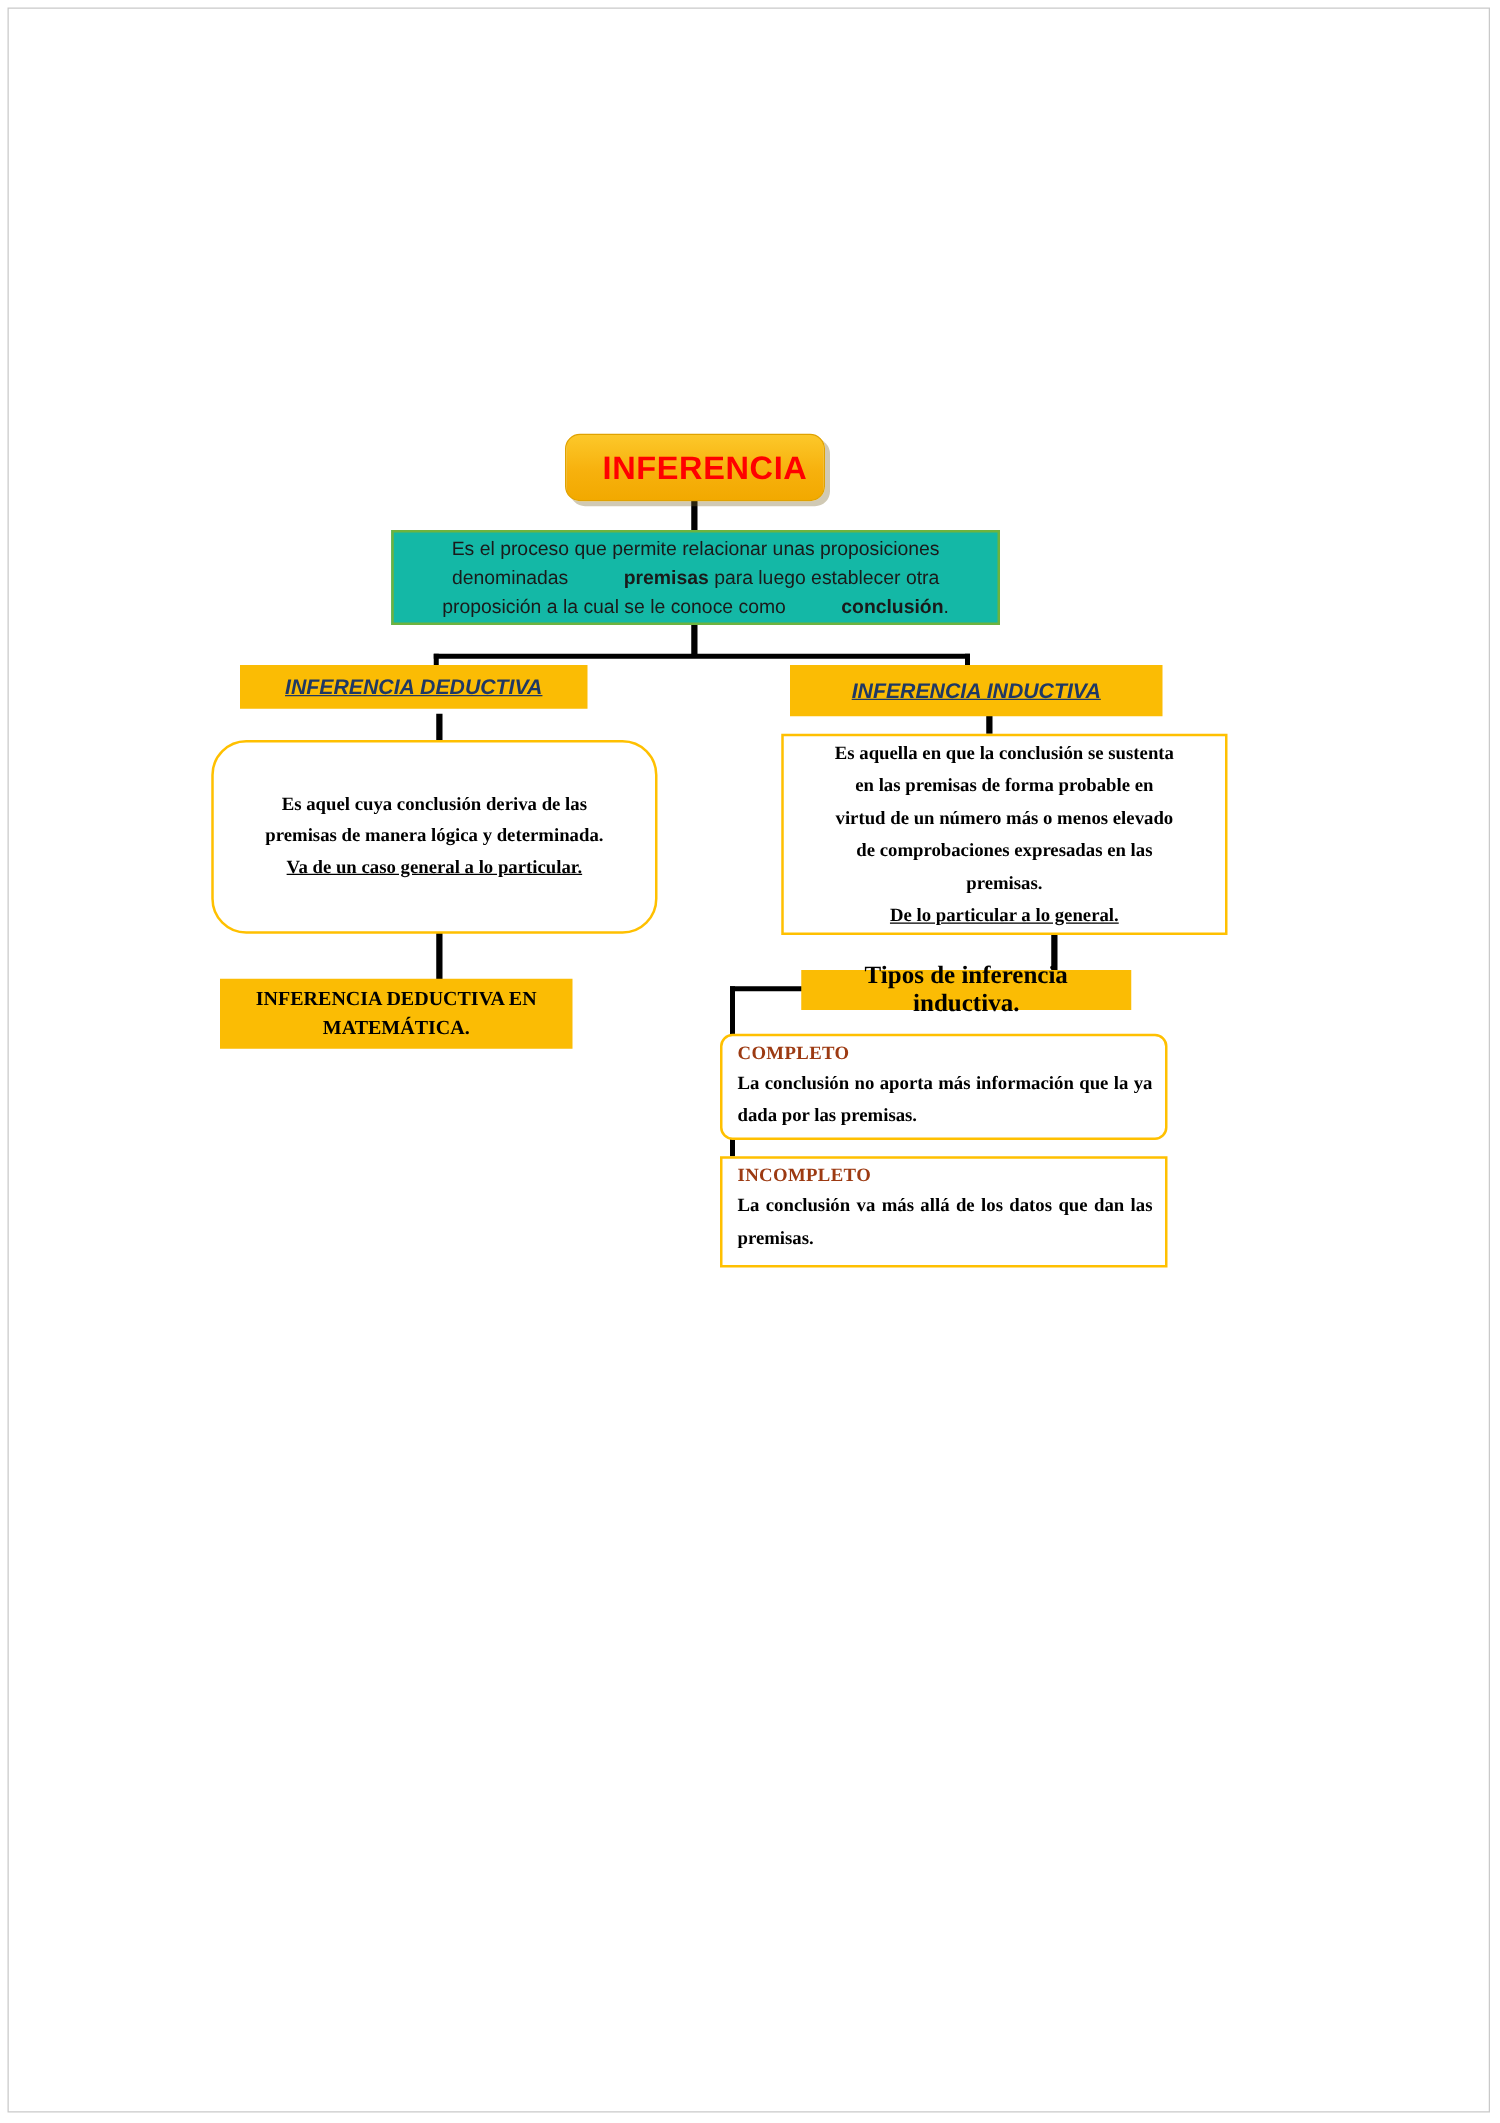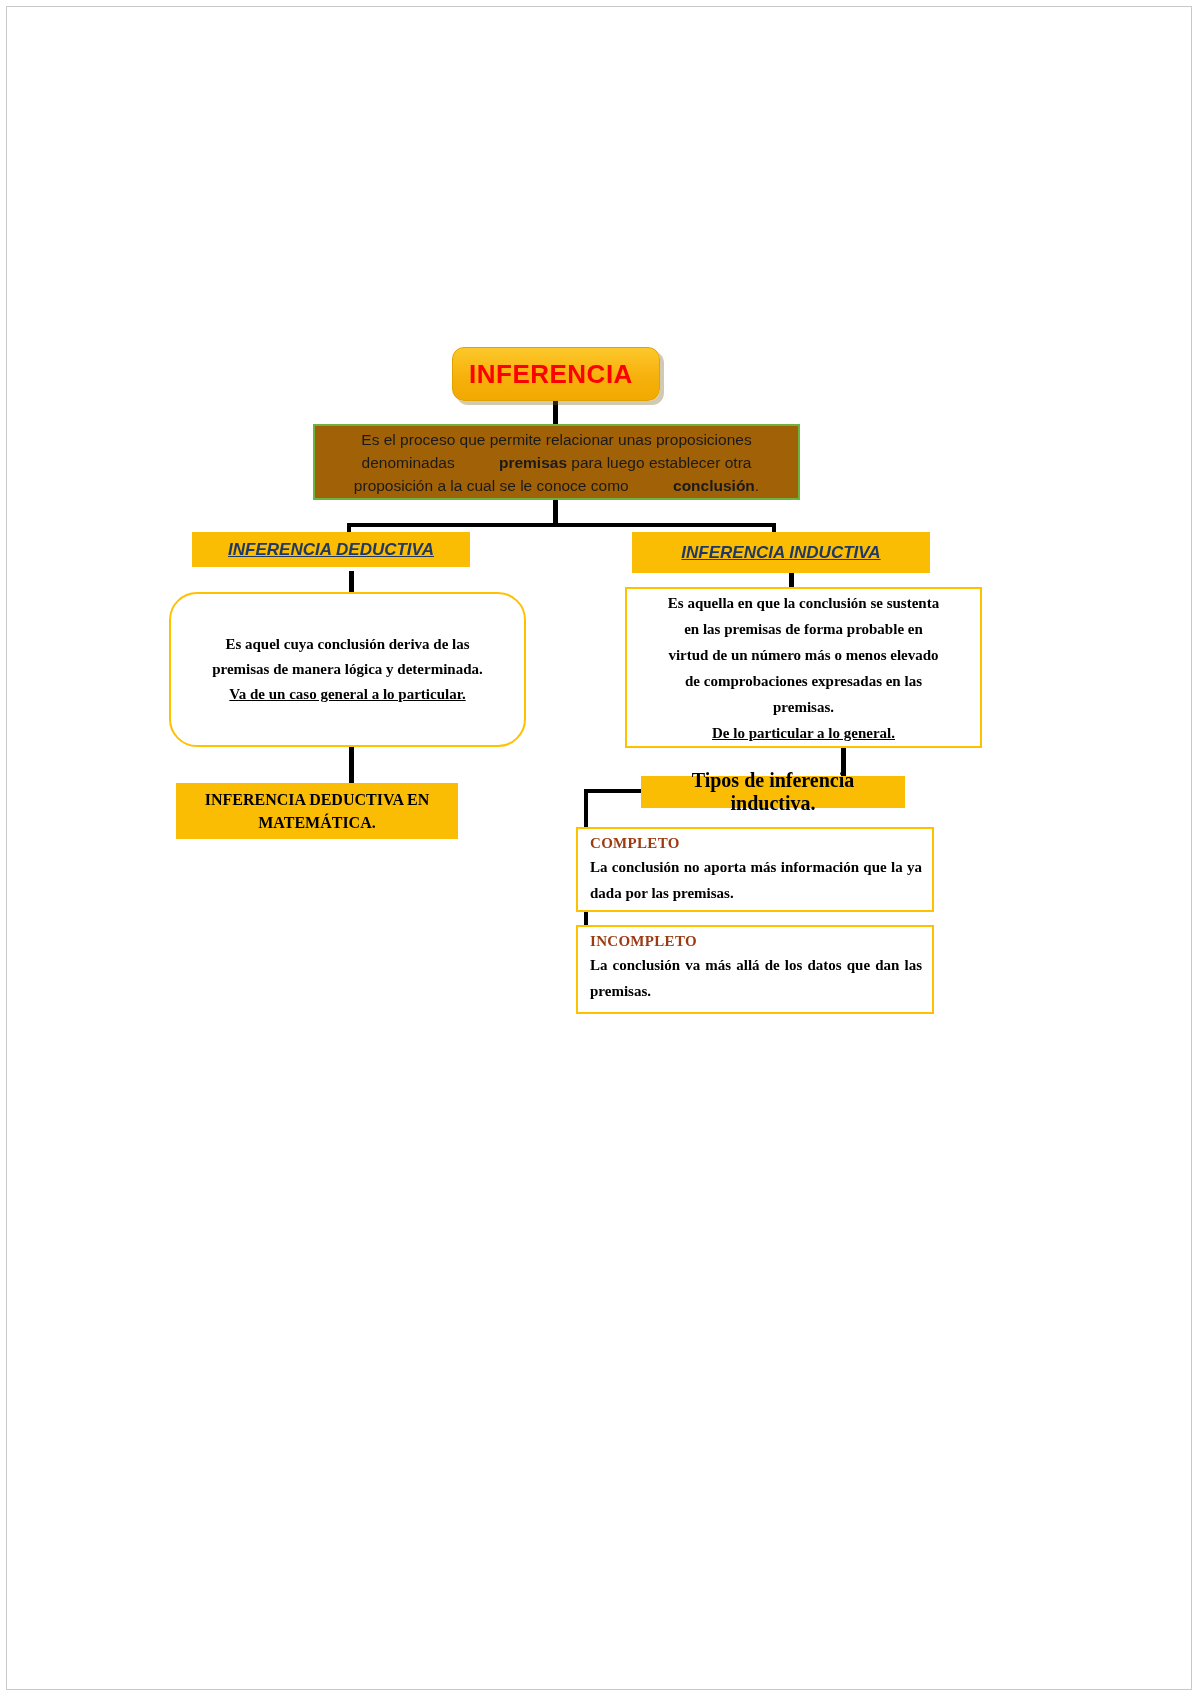--- a/index.html
+++ b/index.html
@@ -47,39 +47,40 @@
     top: 347px;
     width: 208px;
     height: 54px;
     border-radius: 12px;
     background: linear-gradient(180deg, #fcc82a 0%, #f7b10d 55%, #f2a900 100%);
     border: 1px solid #e0a200;
     box-shadow: 4px 4px 0 rgba(120,100,40,0.35);
     box-sizing: border-box;
     display: flex;
     align-items: center;
+    justify-content: center;
     padding-left: 16px;
   }
   .node-root .label {
     color: #ff0000;
     font-weight: bold;
     font-size: 26px;
     letter-spacing: 0.5px;
     font-family: "Liberation Sans", sans-serif;
   }
 
   
   .box-green {
     position: absolute;
     left: 313px;
     top: 424px;
     width: 487px;
     height: 76px;
     border: 2px solid #6db33f;
-    background: #a16207;
+    background: #14b8a6;
     box-sizing: border-box;
     display: flex;
     align-items: center;
     justify-content: center;
     padding: 2px 10px;
   }
   .box-green .txt {
     text-align: center;
     font-size: 15.5px;
     line-height: 23px;
@@ -174,21 +175,21 @@
     margin-bottom: 2px;
   }
   .box-type .body {
     color: #000000;
     font-weight: bold;
     font-size: 15px;
     line-height: 26px;
     font-family: "Liberation Serif", serif;
     text-align: justify;
   }
-  #box-completo { left: 576px; top: 827px; width: 358px; height: 85px; }
+  #box-completo { left: 576px; top: 827px; width: 358px; height: 85px; border-radius: 10px; }
   #box-incompleto { left: 576px; top: 925px; width: 358px; height: 89px; }
 </style>
 </head>
 <body>
 
 <div class="canvas">
 
   <div class="page-frame"></div>
 
   <div class="conn" style="left:553px; top:399px; width:5px; height:127px;"></div>

